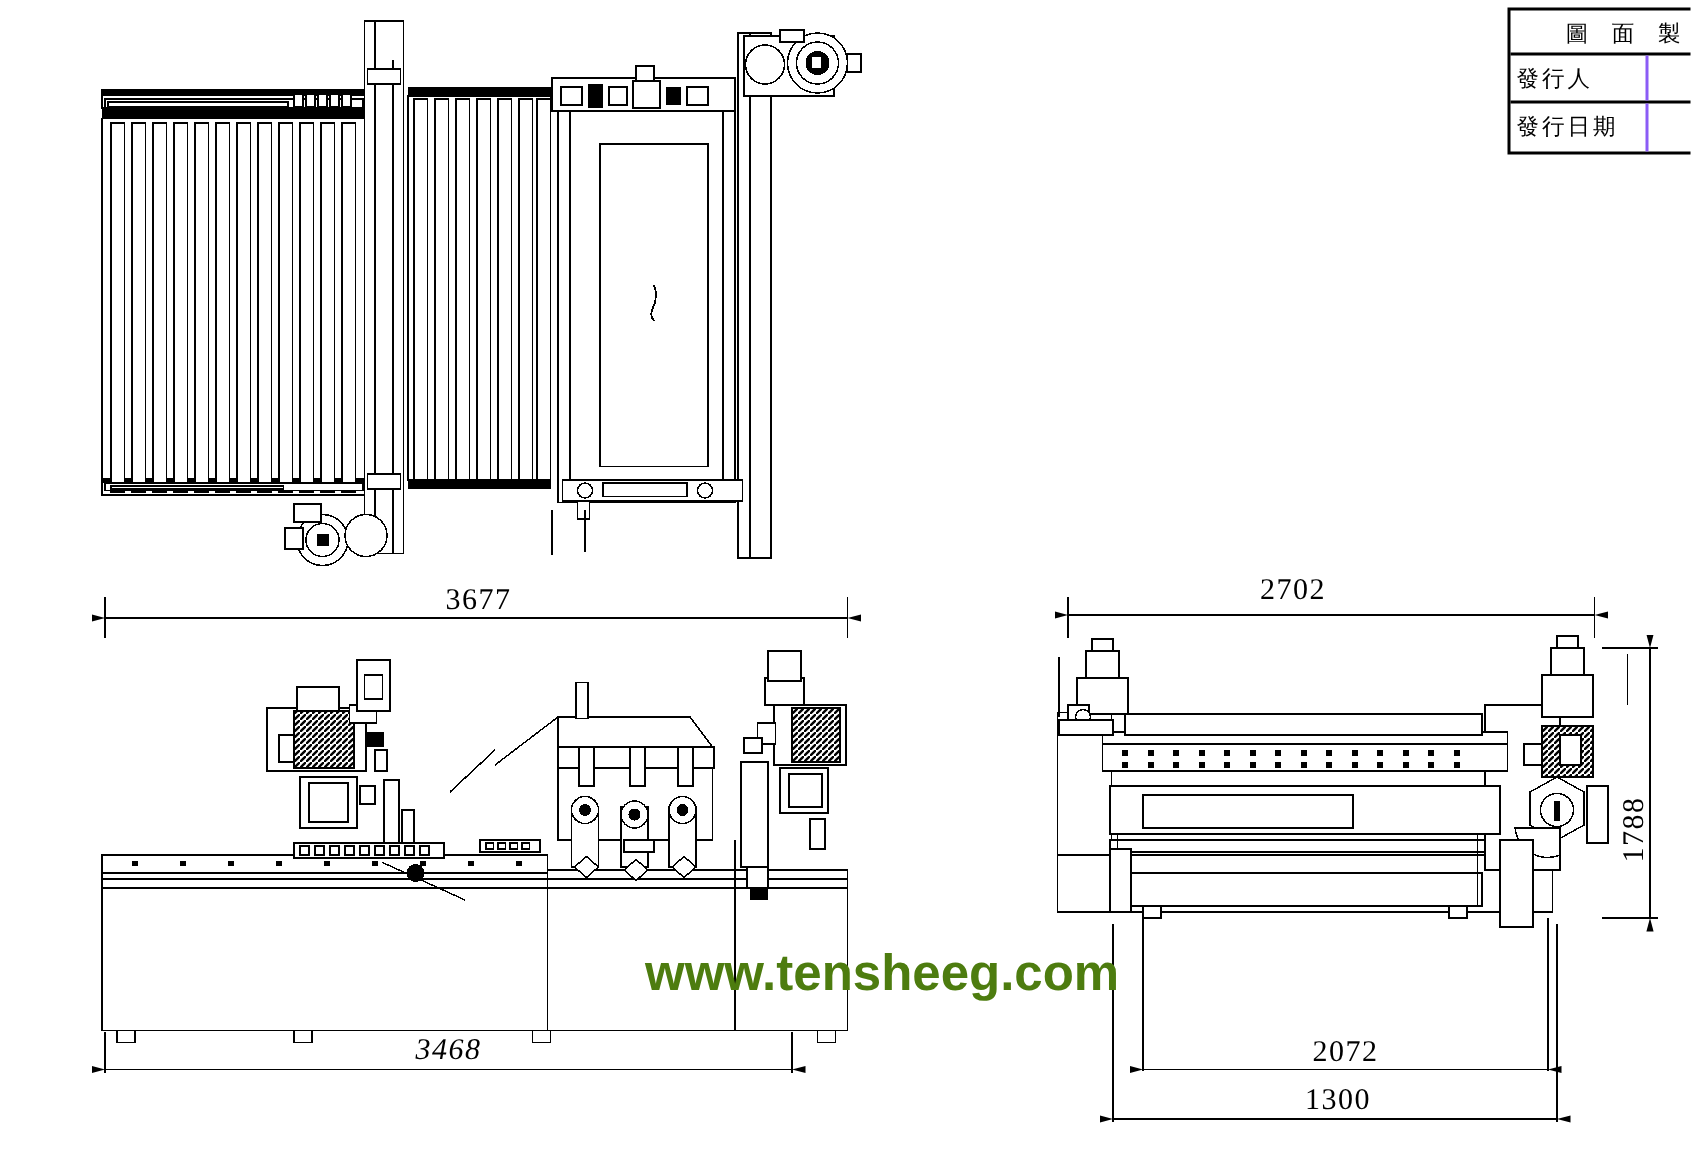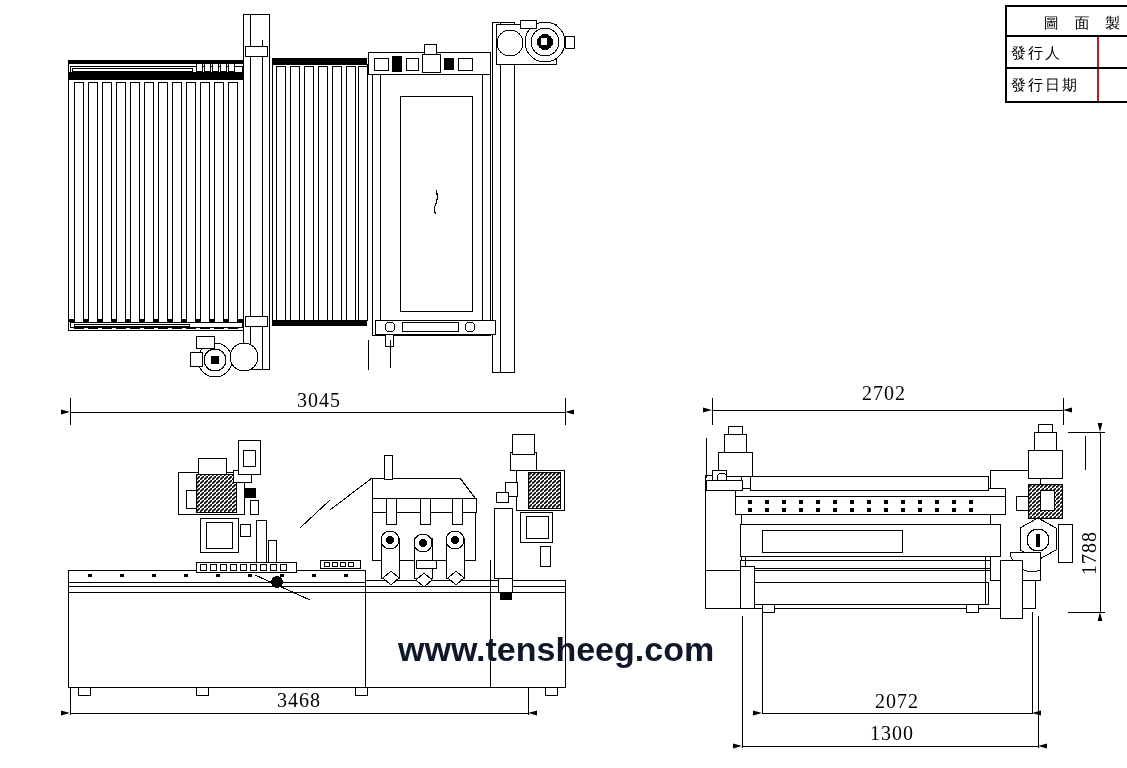--- a/index.html
+++ b/index.html
@@ -13,32 +13,32 @@
   .titleblock{position:absolute;left:1005px;top:5px;width:160px;height:98px;
               border:2px solid #000;box-sizing:border-box;background:#fff;}
   .tb-row{display:flex;border-bottom:2px solid #000;box-sizing:border-box;}
   .tb-row:last-child{border-bottom:none;}
   .tb-head{height:30px;line-height:30px;justify-content:center;}
   .tb-head .tb-cell{width:100%;text-align:center;letter-spacing:6px;
                     font-size:15px;border-right:none;}
   .tb-body{height:32px;}
   .tb-cell{font-size:15px;line-height:32px;padding:0 4px;box-sizing:border-box;
            white-space:nowrap;}
-  .tb-label{width:94px;border-right:2px solid #b91c1c;letter-spacing:2px;}
+  .tb-label{width:94px;border-right:2px solid #8b5cf6;letter-spacing:2px;}
   .tb-value{width:66px;}
 
   
   .dimtext{position:absolute;font-family:"Liberation Serif",serif;
            font-size:20px;letter-spacing:1px;color:#000;white-space:nowrap;}
   .dimtext.vert{transform:rotate(-90deg);transform-origin:left top;}
 
   
-  .watermark{position:absolute;left:398px;top:630px;font-size:34px;
+  .watermark{position:absolute;left:430px;top:630px;font-size:34px;
              font-family:"Liberation Sans",sans-serif;font-weight:600;
-             color:#0f172a;letter-spacing:0px;white-space:nowrap;}
+             color:#4d7c0f;letter-spacing:0px;white-space:nowrap;}
 </style>
 </head>
 <body>
 
 <div class="stage">
 
   <svg class="cad" viewBox="0 0 1127 768">
     <defs>
       <marker id="arrL" markerWidth="10" markerHeight="6" refX="9" refY="3" orient="auto" markerUnits="userSpaceOnUse">
         <path d="M9,3 L0,0.6 L0,5.4 z" fill="#000"></path>
@@ -377,25 +377,25 @@
         <line x1="742" y1="746" x2="1038" y2="746" marker-start="url(#arrL)" marker-end="url(#arrR)"></line>
 
         <line x1="1068" y1="432" x2="1105" y2="432"></line>
         <line x1="1068" y1="612" x2="1105" y2="612"></line>
         <line x1="1100" y1="432" x2="1100" y2="612" marker-start="url(#arrL)" marker-end="url(#arrR)"></line>
       </g>
 
     </g>
   </svg>
 
-  <div class="dimtext" style="left:297px;top:389px;">3045</div>
-
-  <div class="dimtext" style="left:277px;top:689px;">3468</div>
-
-  <div class="dimtext" style="left:862px;top:382px;">2702</div>
+  <div class="dimtext" style="left:297px;top:389px;">3677</div>
+
+  <div class="dimtext" style="left:277px;top:689px;font-style:italic;">3468</div>
+
+  <div class="dimtext" style="left:840px;top:382px;">2702</div>
 
   <div class="dimtext" style="left:875px;top:690px;">2072</div>
 
   <div class="dimtext" style="left:870px;top:722px;">1300</div>
 
   <div class="dimtext vert" style="left:1078px;top:575px;">1788</div>
 
   <div class="titleblock">
     <div class="tb-row tb-head">
       <div class="tb-cell">圖 面 製</div>

